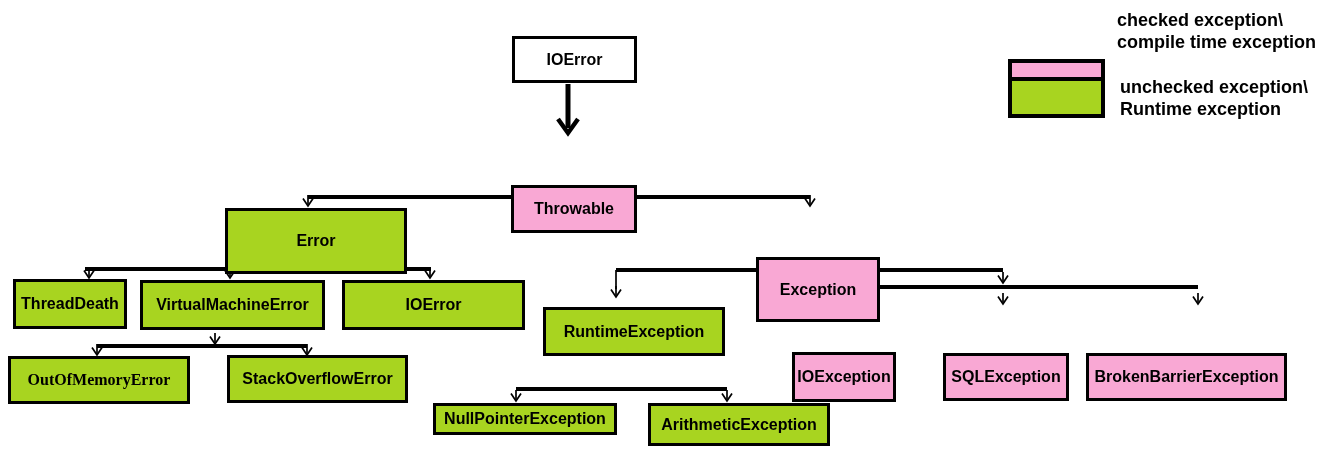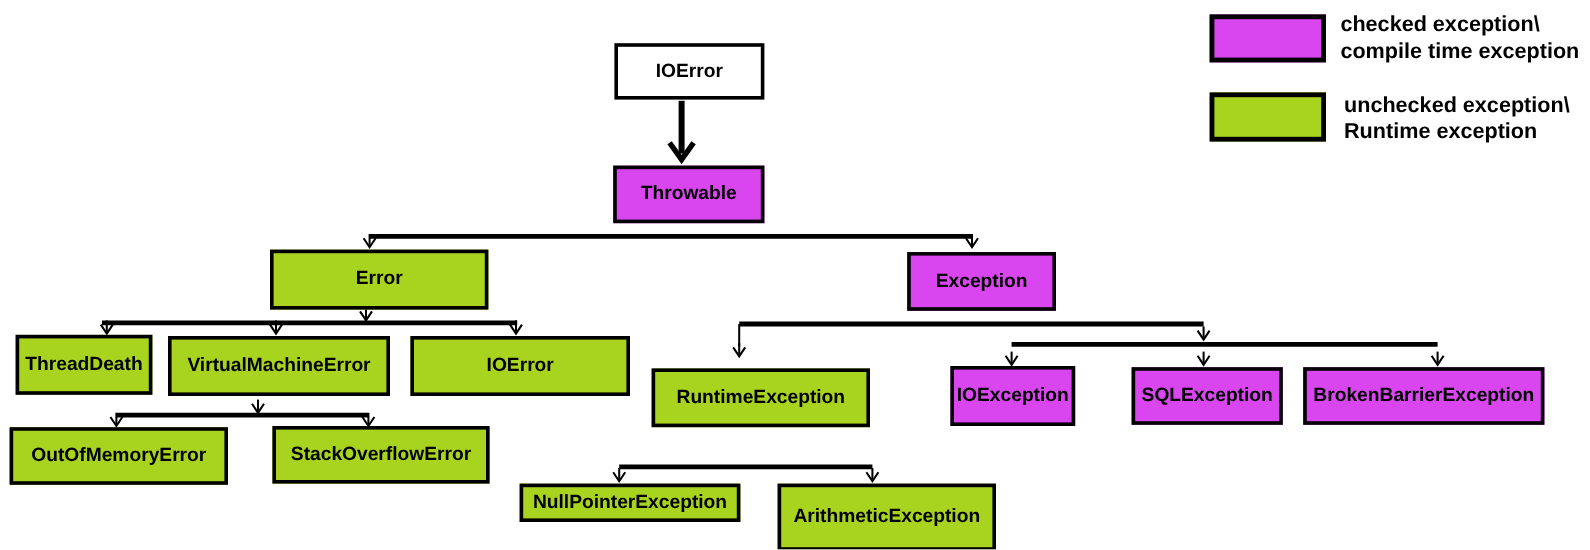--- a/index.html
+++ b/index.html
@@ -20,21 +20,21 @@
     display: flex;
     align-items: center;
     justify-content: center;
     font-weight: bold;
     font-size: 16px;
     color: #000000;
     white-space: nowrap;
     text-align: center;
   }
   .neutral   { background: #ffffff; }
-  .checked   { background: #d946ef; }
+  .checked   { background: #f9a8d4; margin-top: 47px; }
   .unchecked { background: #a8d420; }
   .swatch {
     position: absolute;
     box-sizing: border-box;
     border: 4px solid #000000;
   }
   .legend-text {
     position: absolute;
     font-weight: bold;
     font-size: 18px;
@@ -98,45 +98,45 @@
       <line x1="516" y1="389" x2="727" y2="389" stroke-width="4"></line>
       <use href="#adown" xlink:href="#adown" x="516" y="401"></use>
       <use href="#adown" xlink:href="#adown" x="727" y="401"></use>
     </g>
   </svg>
 
   <div class="node neutral" style="left:512px;  top:36px;  width:125px; height:47px;">IOError</div>
 
   <div class="node checked" style="left:511px;  top:138px; width:126px; height:48px;">Throwable</div>
 
-  <div class="node unchecked" style="left:225px;  top:208px; width:182px; height:50px;">Error</div>
+  <div class="node unchecked" style="left:225px;  top:208px; width:182px; height:66px;">Error</div>
 
-  <div class="node checked" style="left:756px;  top:210px; width:124px; height:49px;">Exception</div>
+  <div class="node checked" style="left:756px;  top:210px; width:124px; height:65px;">Exception</div>
 
   <div class="node unchecked" style="left:13px;   top:279px; width:114px; height:50px;">ThreadDeath</div>
 
   <div class="node unchecked" style="left:140px;  top:280px; width:185px; height:50px;">VirtualMachineError</div>
 
   <div class="node unchecked" style="left:342px;  top:280px; width:183px; height:50px;">IOError</div>
 
-  <div class="node unchecked" style="left:8px;    top:356px; width:182px; height:48px;">OutOfMemoryError</div>
+  <div class="node unchecked" style="left:8px;    top:356px; width:182px; height:48px;font-family:Liberation Serif, serif;">OutOfMemoryError</div>
 
   <div class="node unchecked" style="left:227px;  top:355px; width:181px; height:48px;">StackOverflowError</div>
 
   <div class="node unchecked" style="left:543px;  top:307px; width:182px; height:49px;">RuntimeException</div>
 
   <div class="node checked" style="left:792px;  top:305px; width:104px; height:50px;">IOException</div>
 
   <div class="node checked" style="left:943px;  top:306px; width:126px; height:48px;">SQLException</div>
 
   <div class="node checked" style="left:1086px; top:306px; width:201px; height:48px;">BrokenBarrierException</div>
 
   <div class="node unchecked" style="left:433px;  top:403px; width:184px; height:32px;">NullPointerException</div>
 
-  <div class="node unchecked" style="left:648px;  top:403px; width:182px; height:56px;">ArithmeticException</div>
+  <div class="node unchecked" style="left:648px;  top:403px; width:182px; height:43px;">ArithmeticException</div>
 
   <div>
     <div class="swatch checked" style="left:1008px; top:12px; width:97px; height:40px;"></div>
     <div class="legend-text" style="left:1117px; top:9px;">
       <div>checked exception\</div>
       <div>compile time exception</div>
     </div>
 
     <div class="swatch unchecked" style="left:1008px; top:77px; width:97px; height:41px;"></div>
     <div class="legend-text" style="left:1120px; top:76px;">

